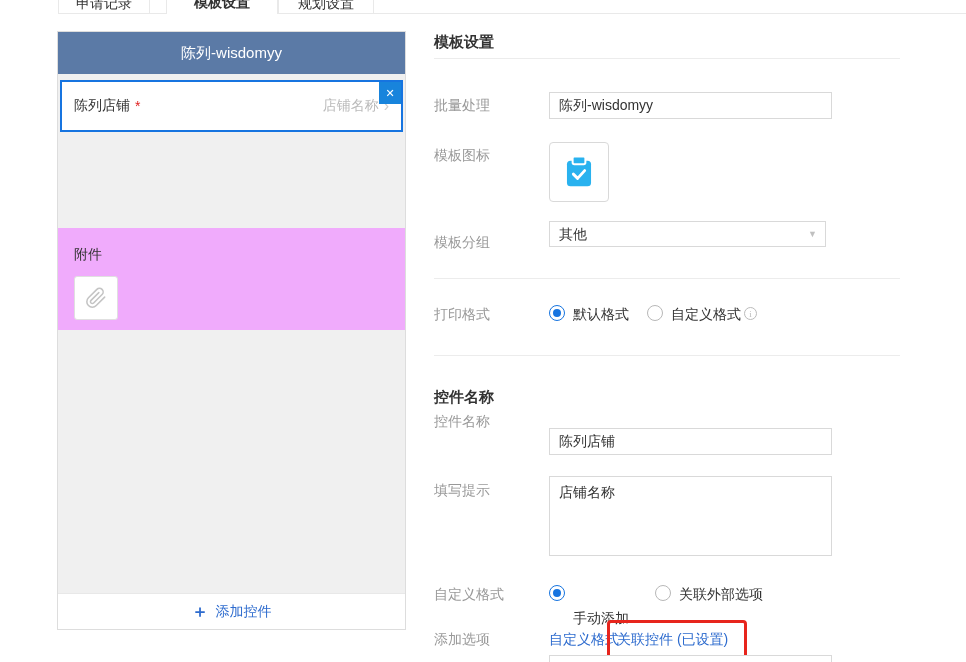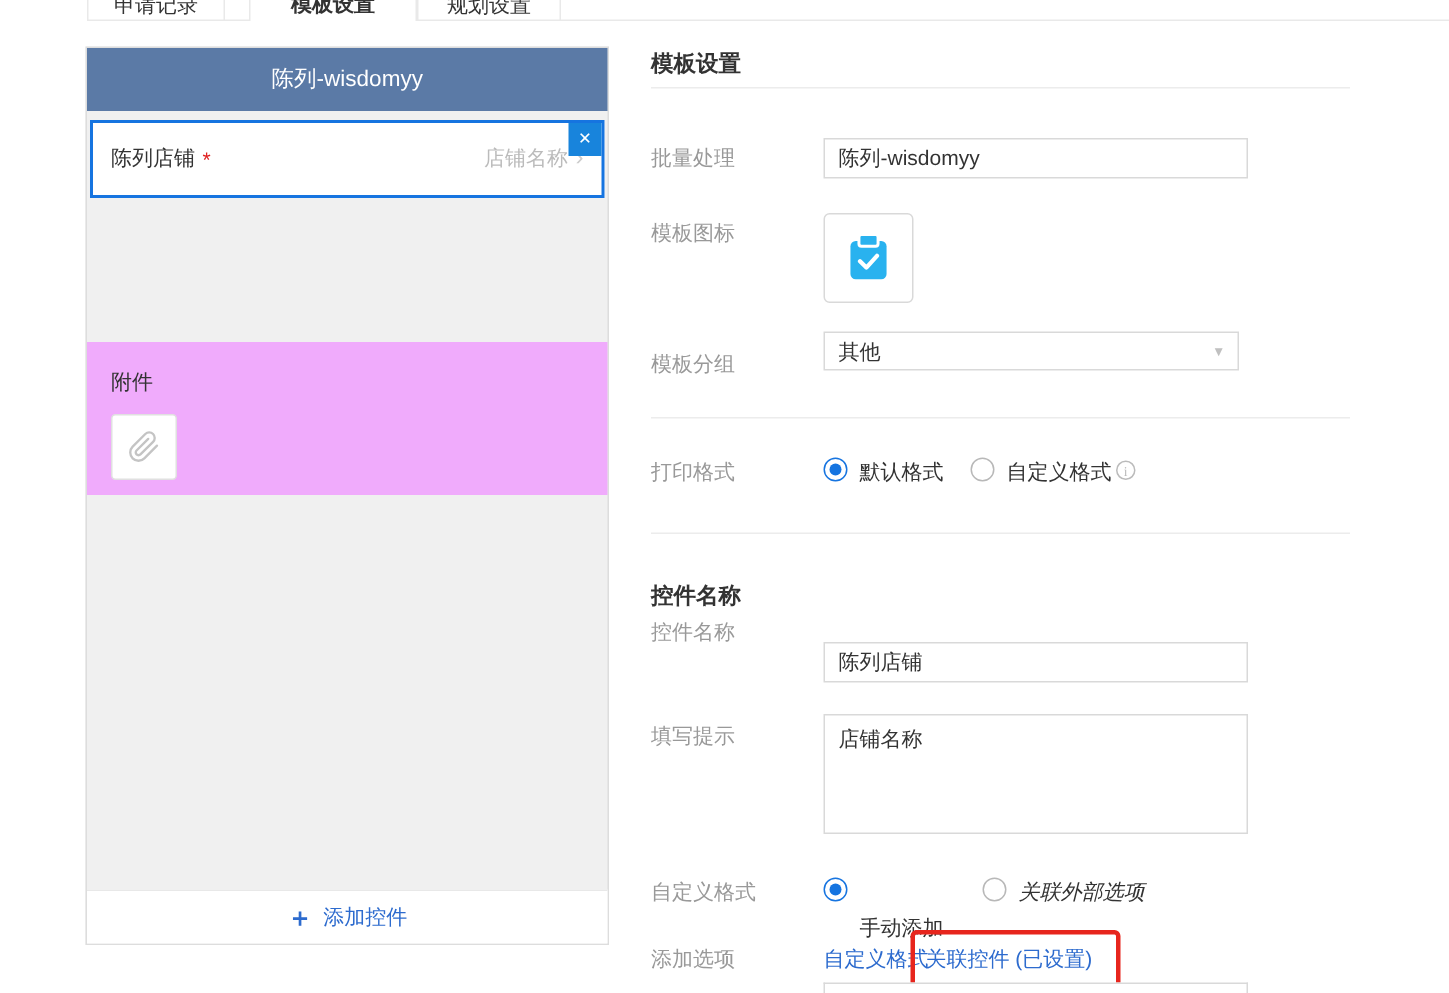--- a/index.html
+++ b/index.html
@@ -62,21 +62,21 @@
   .caret { position:absolute; right:8px; top:8px; font-size:9px; color:#c0c0c0; line-height:1; }
   .radio { position:absolute; width:16px; height:16px; border-radius:50%; background:#fff; cursor:pointer; }
   .radio.on { border:1px solid #1674e0; }
   .radio.on::after { content:""; position:absolute; left:3px; top:3px; width:8px; height:8px;
                      border-radius:50%; background:#1674e0; }
   .radio.off { border:1px solid #b8b8b8; }
   #rd-print-1 { left:549px; top:305px; } #rd-print-2 { left:647px; top:305px; }
   #rd-src-1 { left:549px; top:585px; } #rd-src-2 { left:655px; top:585px; }
   .rlabel { position:absolute; font-size:14px; color:#333; cursor:pointer; }
   #rl-print-1 { left:573px; top:306px; } #rl-print-2 { left:671px; top:306px; }
-  #rl-src-1 { left:573px; top:586px;margin-top:24px; } #rl-src-2 { left:679px; top:586px;font-style:italic; }
+  #rl-src-1 { left:573px; top:586px;margin-top:24px; } #rl-src-2 { left:679px; top:586px; }
   .info { position:absolute; left:744px; top:307px; width:13px; height:13px; border:1px solid #bbb;
           border-radius:50%; color:#bbb; font-size:9px; line-height:12px; text-align:center;
           font-family:"Liberation Serif",serif; cursor:pointer; }
   .txtarea { position:absolute; left:549px; top:476px; width:283px; height:80px; border:1px solid #d9d9d9;
              font-size:14px; color:#333; padding:7px 9px; font-family:inherit; resize:none; outline:none; }
   .link { position:absolute; font-size:14px; color:#2d6bce; cursor:pointer; }
   #lnk-batch { left:549px; top:631px; }
   #lnk-assoc { left:617px; top:631px; }
   .redbox { position:absolute; left:607px; top:620px; width:140px; height:40px; border:3px solid #e7251d;
             border-radius:4px; pointer-events:none; }

